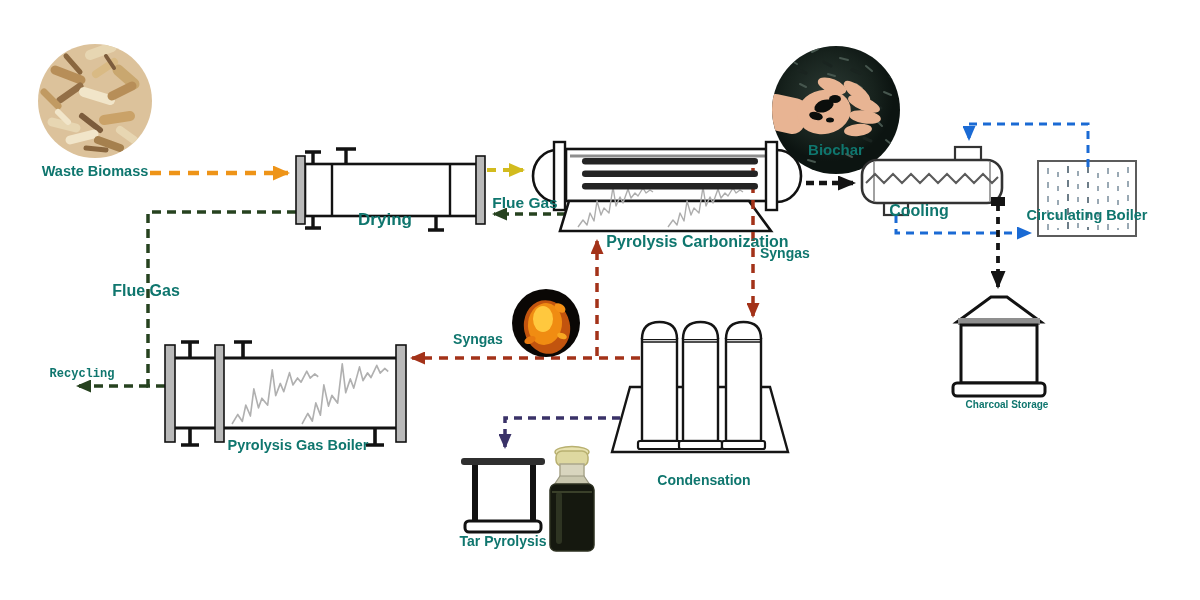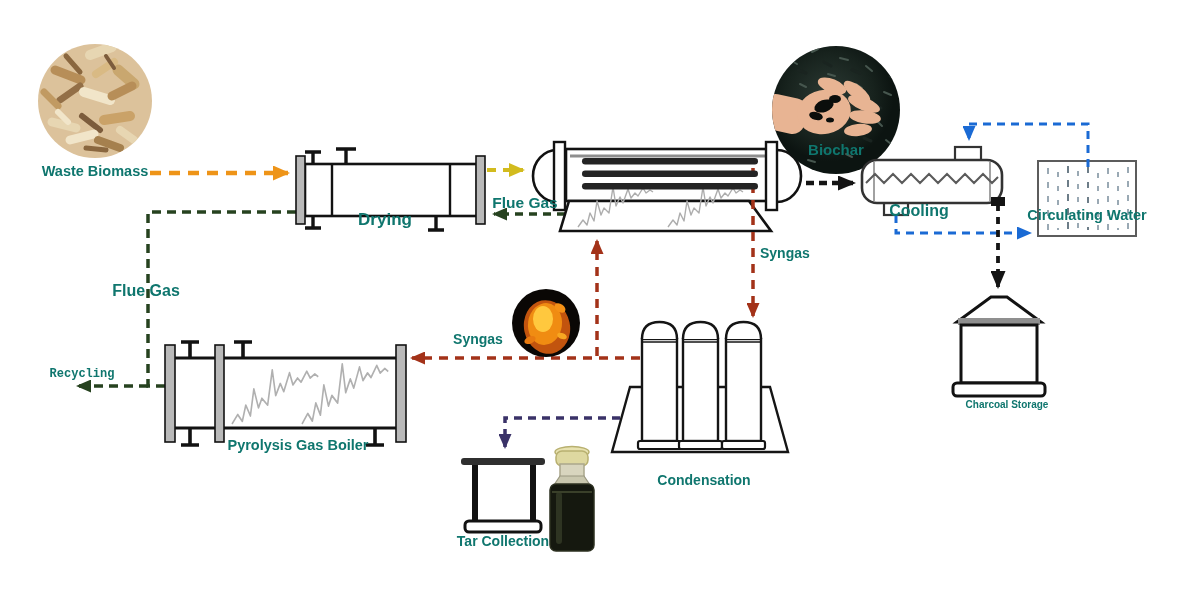--- a/index.html
+++ b/index.html
@@ -257,24 +257,25 @@
     <rect x="550" y="484" width="44" height="67" rx="6" fill="#15180f" stroke="#2c3020" stroke-width="1.5"></rect>
     <rect x="556" y="492" width="6" height="52" rx="3" fill="#2e3422"></rect>
     <path d="M552 492 h40" stroke="#3a402a" stroke-width="2"></path>
   </g>
 
 </svg>
 
   <div class="lbl" style="left:30px;top:164px;width:130px;font-size:14.5px;">Waste Biomass</div>
   <div class="lbl" style="left:330px;top:211px;width:110px;font-size:17px;">Drying</div>
   <div class="lbl" style="left:484px;top:195px;width:82px;font-size:15.5px;">Flue Gas</div>
+  <div class="lbl" style="left:590px;top:234px;width:215px;font-size:16px;">Pyrolysis Carbonization</div>
   <div class="lbl" style="left:801px;top:142px;width:70px;font-size:15px;">Biochar</div>
   <div class="lbl" style="left:760px;top:246px;width:60px;font-size:14px;text-align:left;">Syngas</div>
   <div class="lbl" style="left:883px;top:203px;width:72px;font-size:16px;">Cooling</div>
-  <div class="lbl" style="left:1024px;top:208px;width:126px;font-size:14.5px;">Circulating Water</div>
+  <div class="lbl" style="left:1024px;top:208px;width:126px;font-size:14.5px;">Circulating Boiler</div>
   <div class="lbl" style="left:942px;top:400px;width:130px;font-size:10px;">Charcoal Storage</div>
   <div class="lbl" style="left:648px;top:457px;width:112px;font-size:14px;margin-top:16px;">Condensation</div>
   <div class="lbl" style="left:450px;top:332px;width:56px;font-size:14px;">Syngas</div>
   <div class="lbl" style="left:222px;top:438px;width:152px;font-size:14.5px;">Pyrolysis Gas Boiler</div>
   <div class="lbl" style="left:104px;top:283px;width:84px;font-size:16px;">Flue Gas</div>
   <div class="lbl" style="left:34px;top:368px;width:96px;font-size:12px;font-family:Liberation Mono, monospace;">Recycling</div>
-  <div class="lbl" style="left:447px;top:534px;width:112px;font-size:14px;">Tar Collection</div>
+  <div class="lbl" style="left:447px;top:534px;width:112px;font-size:14px;">Tar Pyrolysis</div>
 </div>
 
 </body></html>

